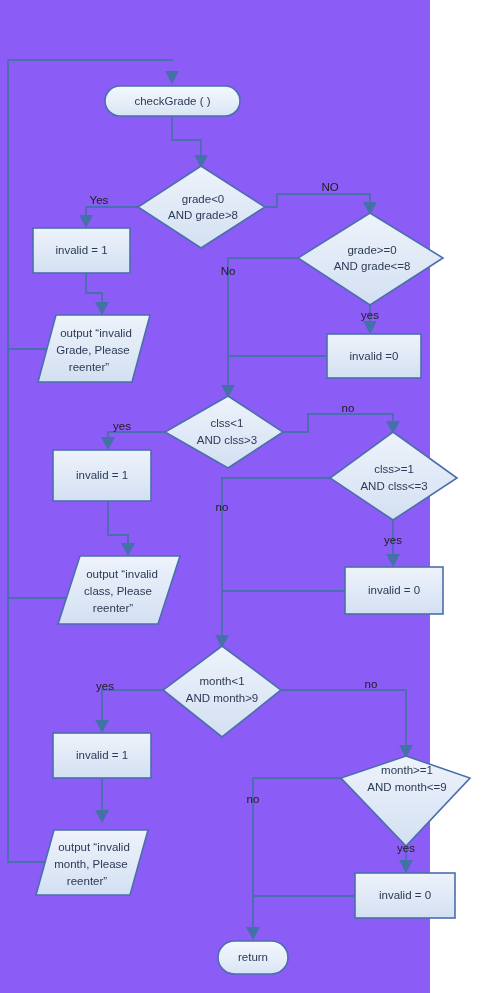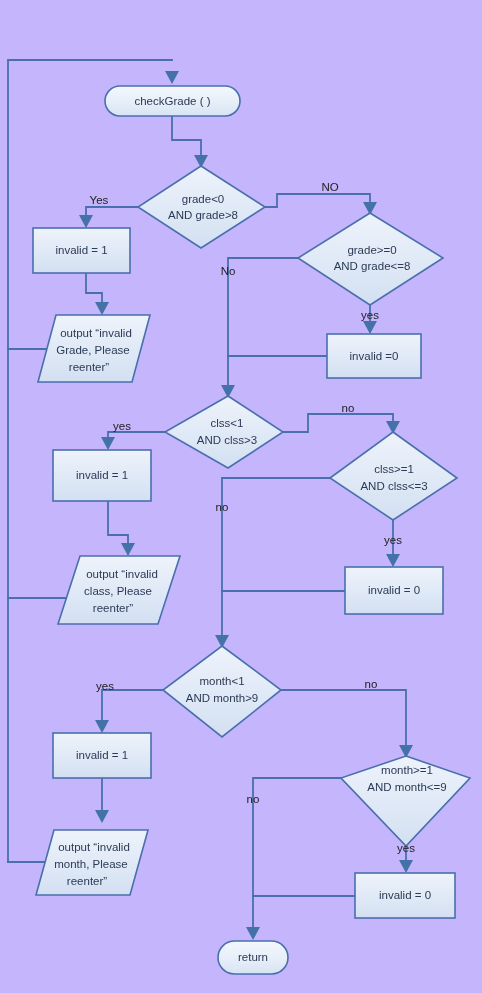--- a/index.html
+++ b/index.html
@@ -1,18 +1,18 @@
 <!DOCTYPE html>
 <html><head>
 <meta charset="utf-8">
 <style>
   html,body{margin:0;padding:0;background:#ffffff;}
   body{width:482px;height:993px;overflow:hidden;
        font-family:"Liberation Sans","DejaVu Sans",sans-serif;}
-  #flow-root{position:relative;width:482px;height:993px;background:#c4b5fd;}
+  #flow-root{position:relative;width:430px;height:993px;background:#8b5cf6;}
   svg{display:block;}
   .conn{stroke:#4a6fad;stroke-width:1.8;fill:none;stroke-linecap:square;}
   .arrow-head{fill:#4472a8;stroke:none;}
   text{fill:#2b3a55;font-family:"Liberation Sans","DejaVu Sans",sans-serif;}
   .node-label{font-size:11.5px;text-anchor:middle;dominant-baseline:middle;}
   .edge-label{font-size:11.5px;fill:#1d1d1d;text-anchor:middle;dominant-baseline:middle;}
 </style>
 </head>
 <body>
 

